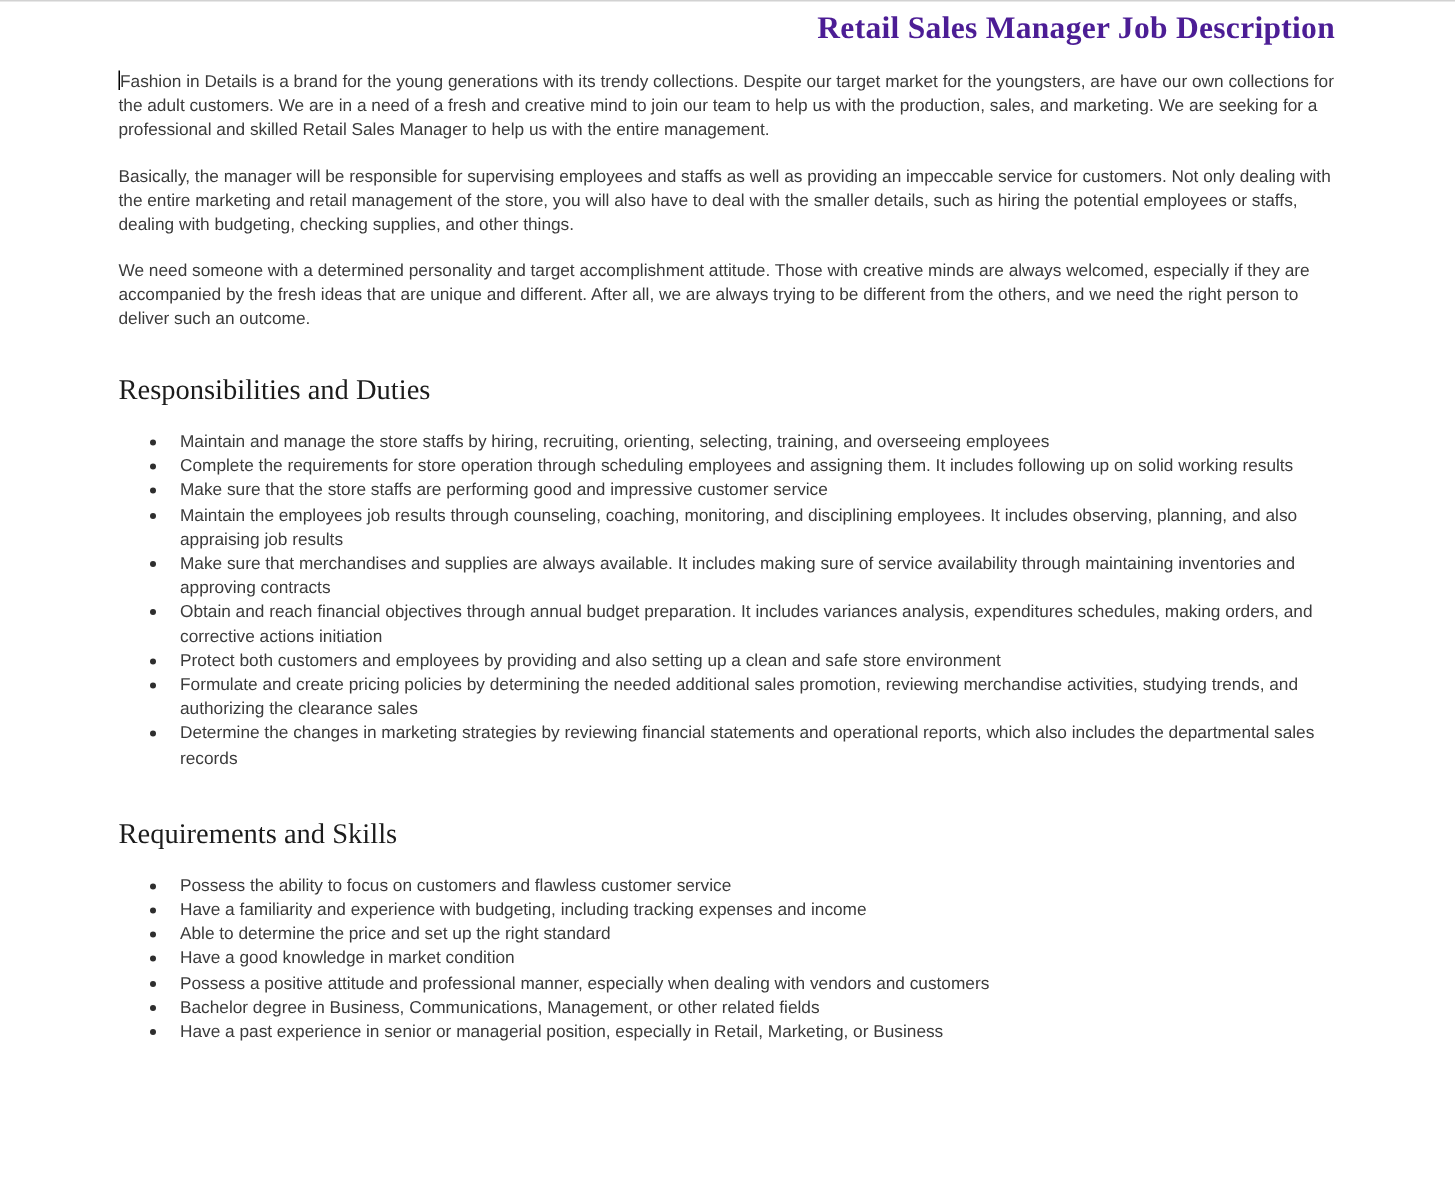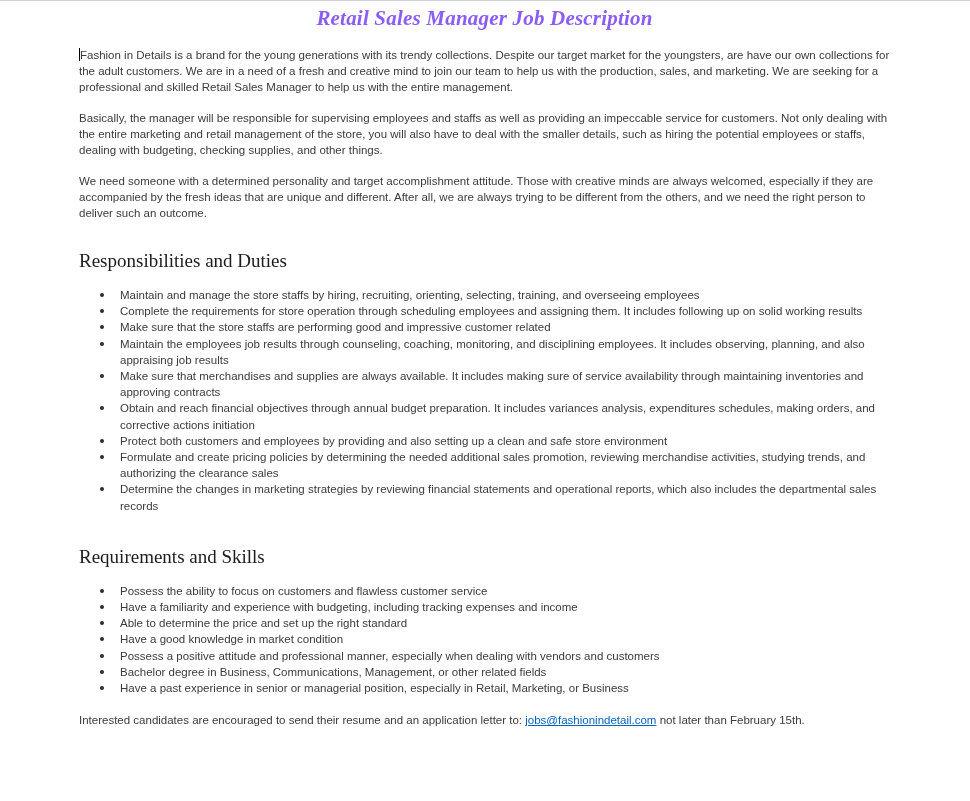--- a/index.html
+++ b/index.html
@@ -16,25 +16,24 @@
     height: 1px;
     background: #d2d2d2;
   }
   .page {
     padding: 5px 80px 0 79px;
   }
   .doc-title {
     font-family: "Liberation Serif", serif;
     font-size: 21px;
     font-weight: bold;
-    color: #8b5cf6;
-    text-align: center;
+    color: #4c1d95;
+    text-align: right;
     margin: 0 0 16px 0;
     letter-spacing: 0.2px;
-    font-style: italic;
   }
   .body-text {
     font-size: 11.5px;
     line-height: 16px;
     color: #3b3b3b;
     margin: 0 0 15px 0;
   }
   .text-cursor {
     display: inline-block;
     width: 1px;
@@ -96,21 +95,21 @@
 
   <h2 class="section-heading">Responsibilities and Duties</h2>
 
   <ul class="doc-list">
 
       <li><span>Maintain and manage the store staffs by hiring, recruiting, orienting, selecting, training, and overseeing employees</span></li>
 
       <li><span>Complete the requirements for store operation through scheduling employees and assigning them. It includes following up on solid working results</span></li>
 
 
-      <li><span>Make sure that the store staffs are performing good and impressive customer related</span></li>
+      <li><span>Make sure that the store staffs are performing good and impressive customer service</span></li>
 
       <li><span>Maintain the employees job results through counseling, coaching, monitoring, and disciplining employees. It includes observing, planning, and also appraising job results</span></li>
 
       <li><span>Make sure that merchandises and supplies are always available. It includes making sure of service availability through maintaining inventories and approving contracts</span></li>
 
       <li><span>Obtain and reach financial objectives through annual budget preparation. It includes variances analysis, expenditures schedules, making orders, and corrective actions initiation</span></li>
 
       <li><span>Protect both customers and employees by providing and also setting up a clean and safe store environment</span></li>
 
 
@@ -131,15 +130,14 @@
 
       <li><span>Have a good knowledge in market condition</span></li>
 
       <li><span>Possess a positive attitude and professional manner, especially when dealing with vendors and customers</span></li>
 
       <li><span>Bachelor degree in Business, Communications, Management, or other related fields</span></li>
 
       <li><span>Have a past experience in senior or managerial position, especially in Retail, Marketing, or Business</span></li>
     </ul>
 
-  <p class="body-text closing"><span>Interested candidates are encouraged to send their resume and an application letter to: </span><a class="email-link">jobs@fashionindetail.com</a><span> not later than February 15th.</span></p>
 
 </div>
 
 </body></html>

